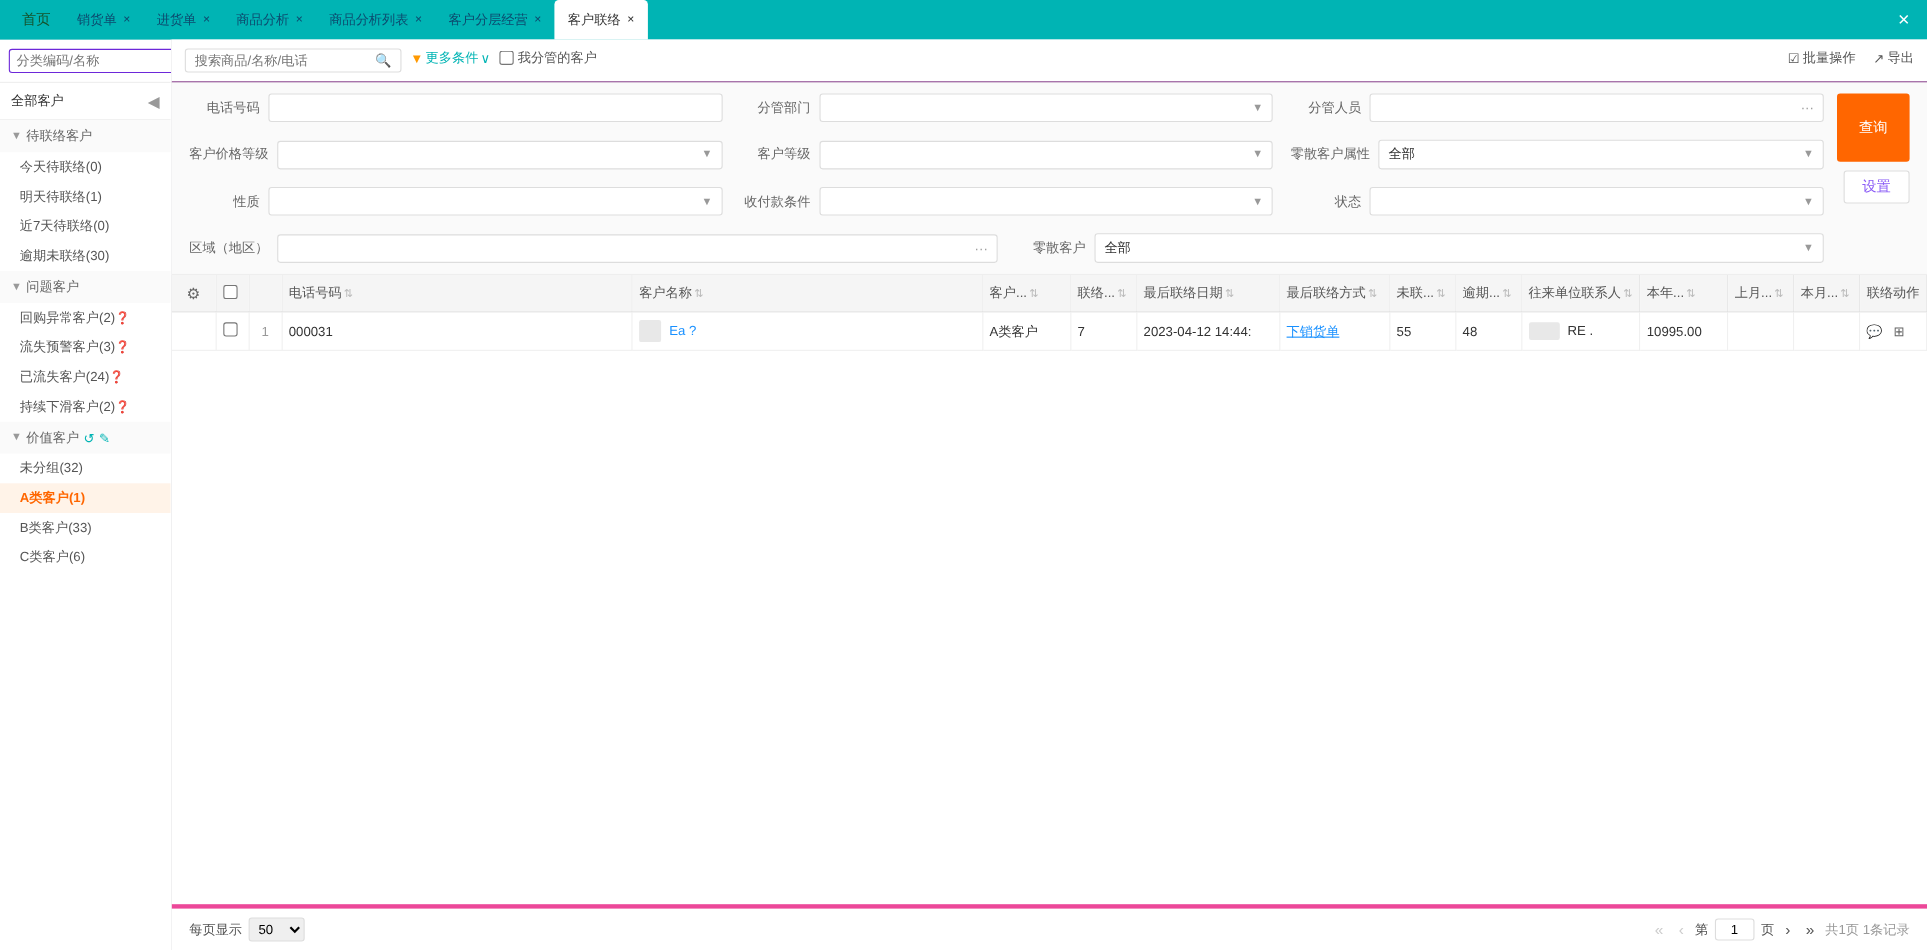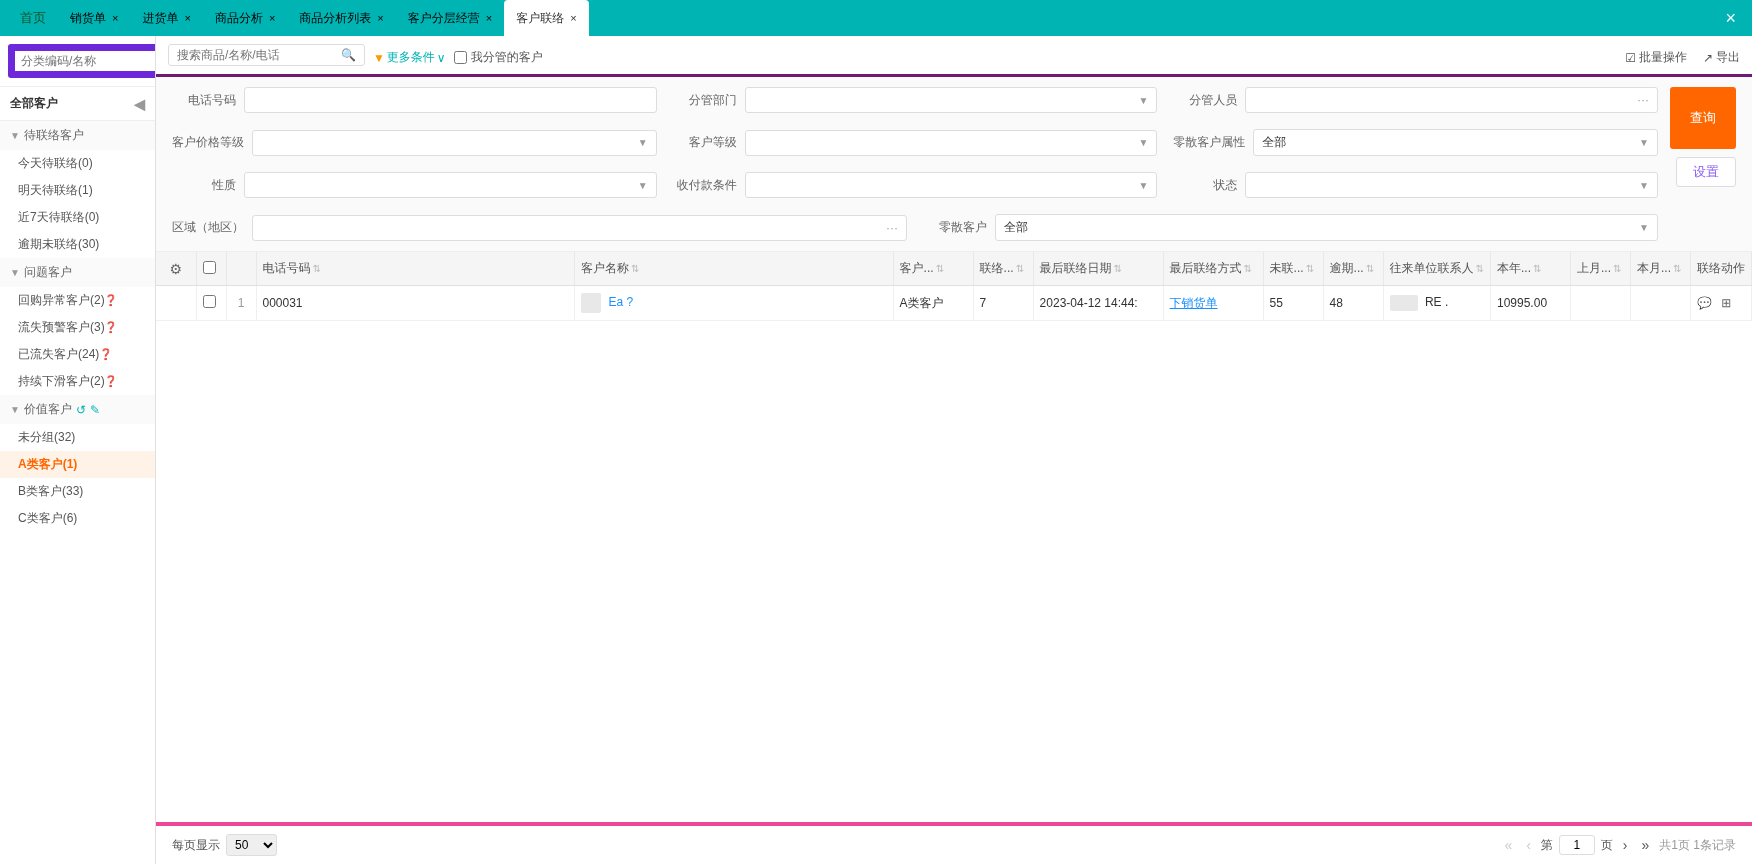--- a/index.html
+++ b/index.html
@@ -3,21 +3,21 @@
   <meta charset="utf-8">
   <style>
     * { box-sizing: border-box; margin: 0; padding: 0; font-family: 'Microsoft YaHei', Arial, sans-serif; font-size: 12px; }
     body { background: #f0f2f5; width: 1752px; min-height: 864px; overflow: hidden; }
 
     
     .top-nav {
       display: flex; align-items: center; background: #00b4b4; height: 36px; padding: 0 8px;
     }
     .nav-item {
-      display: flex; align-items: center; padding: 0 12px; height: 100%; color: #000000;
+      display: flex; align-items: center; padding: 0 12px; height: 100%; color: #0c4a6e;
       font-size: 13px; cursor: pointer; position: relative; white-space: nowrap;
     }
     .nav-item.active { background: white; color: #333; border-radius: 4px 4px 0 0; }
     .nav-item .close-icon { margin-left: 6px; font-size: 11px; cursor: pointer; }
     .nav-home { color: #14532d; font-size: 13px; padding: 0 12px; cursor: pointer; font-family: Liberation Serif, serif; }
     .nav-spacer { flex: 1; }
     .nav-close-btn {
       color: white; font-size: 18px; cursor: pointer; padding: 0 8px;
     }
 
@@ -26,46 +26,46 @@
 
     
     .sidebar {
       width: 156px; background: white; border-right: 1px solid #e0e0e0;
       display: flex; flex-direction: column; flex-shrink: 0; overflow-y: auto;
     }
     .sidebar-search {
       display: flex; align-items: center; padding: 8px 8px; border-bottom: 1px solid #eee;
     }
     .sidebar-search input {
-      flex: 1; border: 7px solid #6d28d9; border-radius: 3px; padding: 3px 6px; font-size: 12px; outline: none;
+      flex: 1; border: 1px solid #6d28d9; border-radius: 3px; padding: 3px 6px; font-size: 12px; outline: none;
     }
     .sidebar-header {
       display: flex; align-items: flex-end; justify-content: space-between;
-      padding: 8px 10px; font-weight: bold; font-size: 13px; color: #333;
+      padding: 8px 10px; font-weight: normal; font-size: 13px; color: #333;
       border-bottom: 1px solid #eee;
     }
     .sidebar-header .collapse-btn { cursor: pointer; color: #999; font-size: 14px; }
     .sidebar-section-title {
       display: flex; align-items: center; padding: 6px 10px; color: #666; font-size: 12px;
       background: #fafafa;
     }
     .sidebar-section-title .arrow { margin-right: 4px; font-size: 10px; color: #999; }
     .sidebar-item {
       padding: 5px 10px 5px 18px; cursor: pointer; color: #555; white-space: nowrap;
       display: flex; align-items: center;
     }
     .sidebar-item.active { background: #fff3e8; color: #ff6600; font-weight: bold; }
     .sidebar-item .item-icon { margin-right: 4px; color: #999; font-size: 11px; }
 
     
     .content-area { flex: 1; display: flex; flex-direction: column; overflow: hidden; background: white; }
 
     
     .filter-bar {
-      display: flex; align-items: flex-end; padding: 8px 12px; border-bottom: 3px solid #701a75;
+      display: flex; align-items: flex-start; padding: 8px 12px; border-bottom: 1px solid #701a75;
       background: white; gap: 8px;
     }
     .filter-search {
       display: flex; align-items: center; border: 1px solid #ddd; border-radius: 3px; padding: 3px 8px; gap: 4px;
     }
     .filter-search input { border: none; outline: none; font-size: 12px; width: 160px; }
     .filter-more {
       display: flex; align-items: center; color: #00b4b4; cursor: pointer; gap: 2px; font-size: 12px;
     }
     .filter-mine { display: flex; align-items: center; gap: 4px; color: #555; cursor: pointer; }

